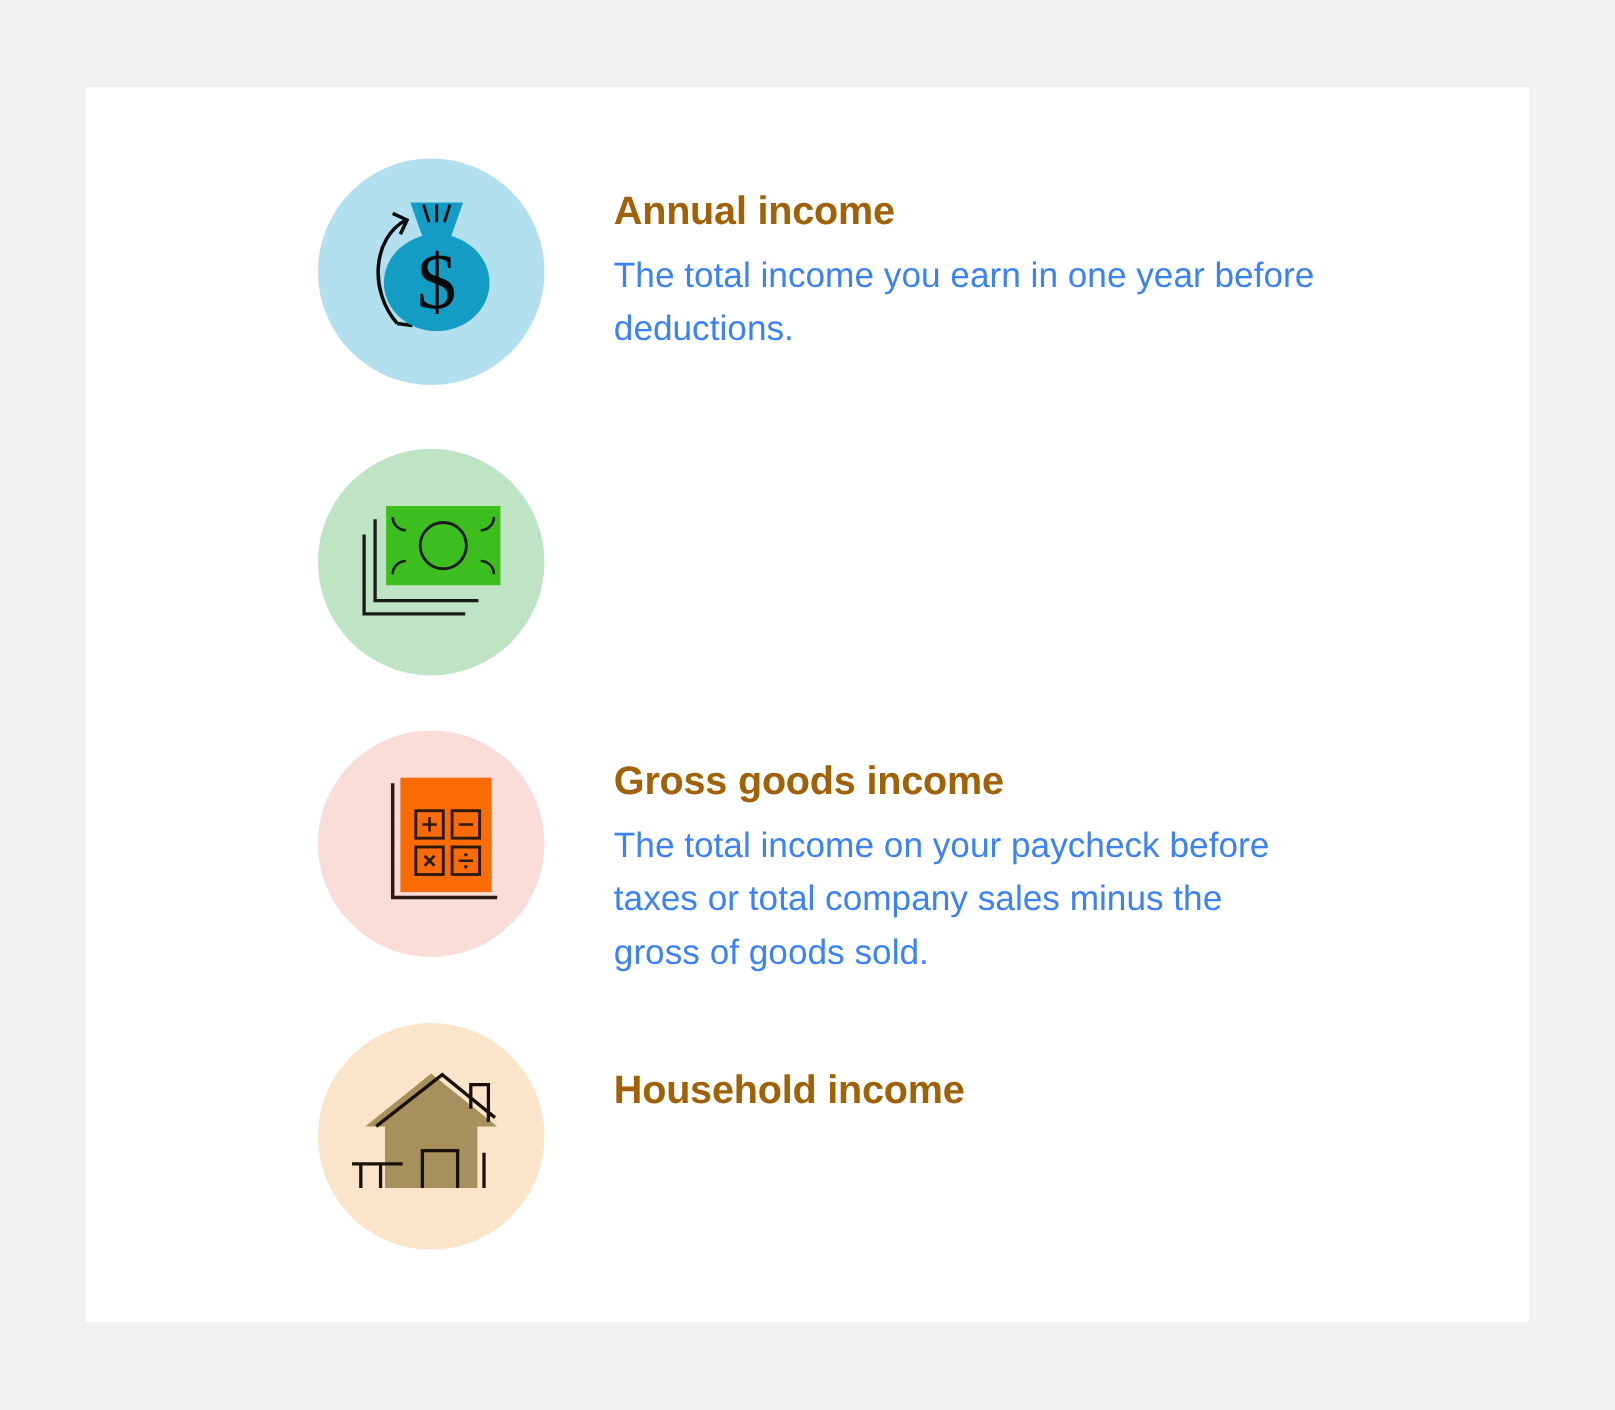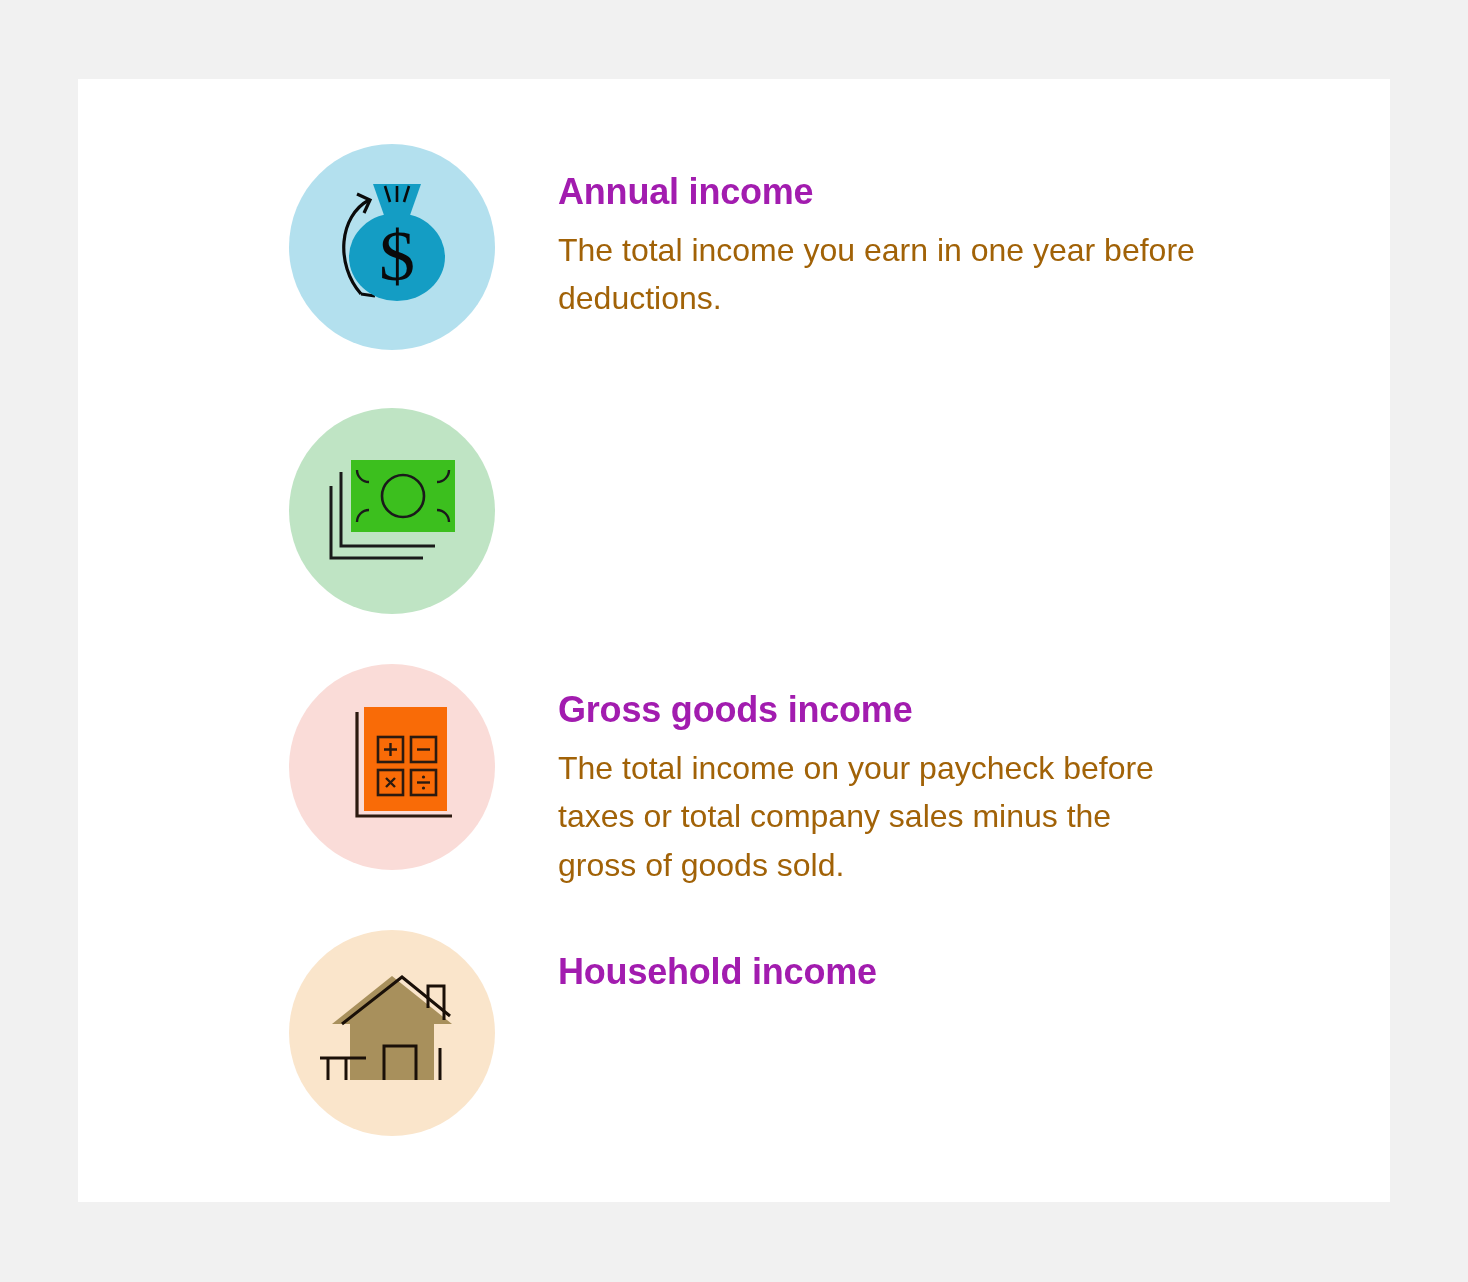--- a/index.html
+++ b/index.html
@@ -55,37 +55,37 @@
   .icon-badge svg { display: block; }
 
   .entry-text {
     position: absolute;
     left: 480px;
     width: 640px;
   }
   .entry-title {
     font-size: 36px;
     font-weight: bold;
-    color: #a21caf;
+    color: #a16207;
     letter-spacing: -0.2px;
     line-height: 1.1;
     margin: 0 0 14px 0;
     white-space: nowrap;
   }
   .entry-desc {
     font-size: 32px;
     font-weight: 400;
-    color: #a16207;
+    color: #3b82f6;
     line-height: 1.52;
     margin: 0;
   }
   .r0 .entry-text { top: 28px; }
   .r1 .entry-text { top: 30px; }
   .r2 .entry-text { top: 26px; }
-  .r3 .entry-text { top: 22px; }
+  .r3 .entry-text { top: 41px; }
 </style>
 </head>
 <body>
 
 <div id="infographic-card">
   <div class="entry-list">
 
     <div class="entry-row r0">
       <div class="icon-badge" style="background:#b3e0ee;">
         <svg width="150" height="150" viewBox="0 0 150 150">

